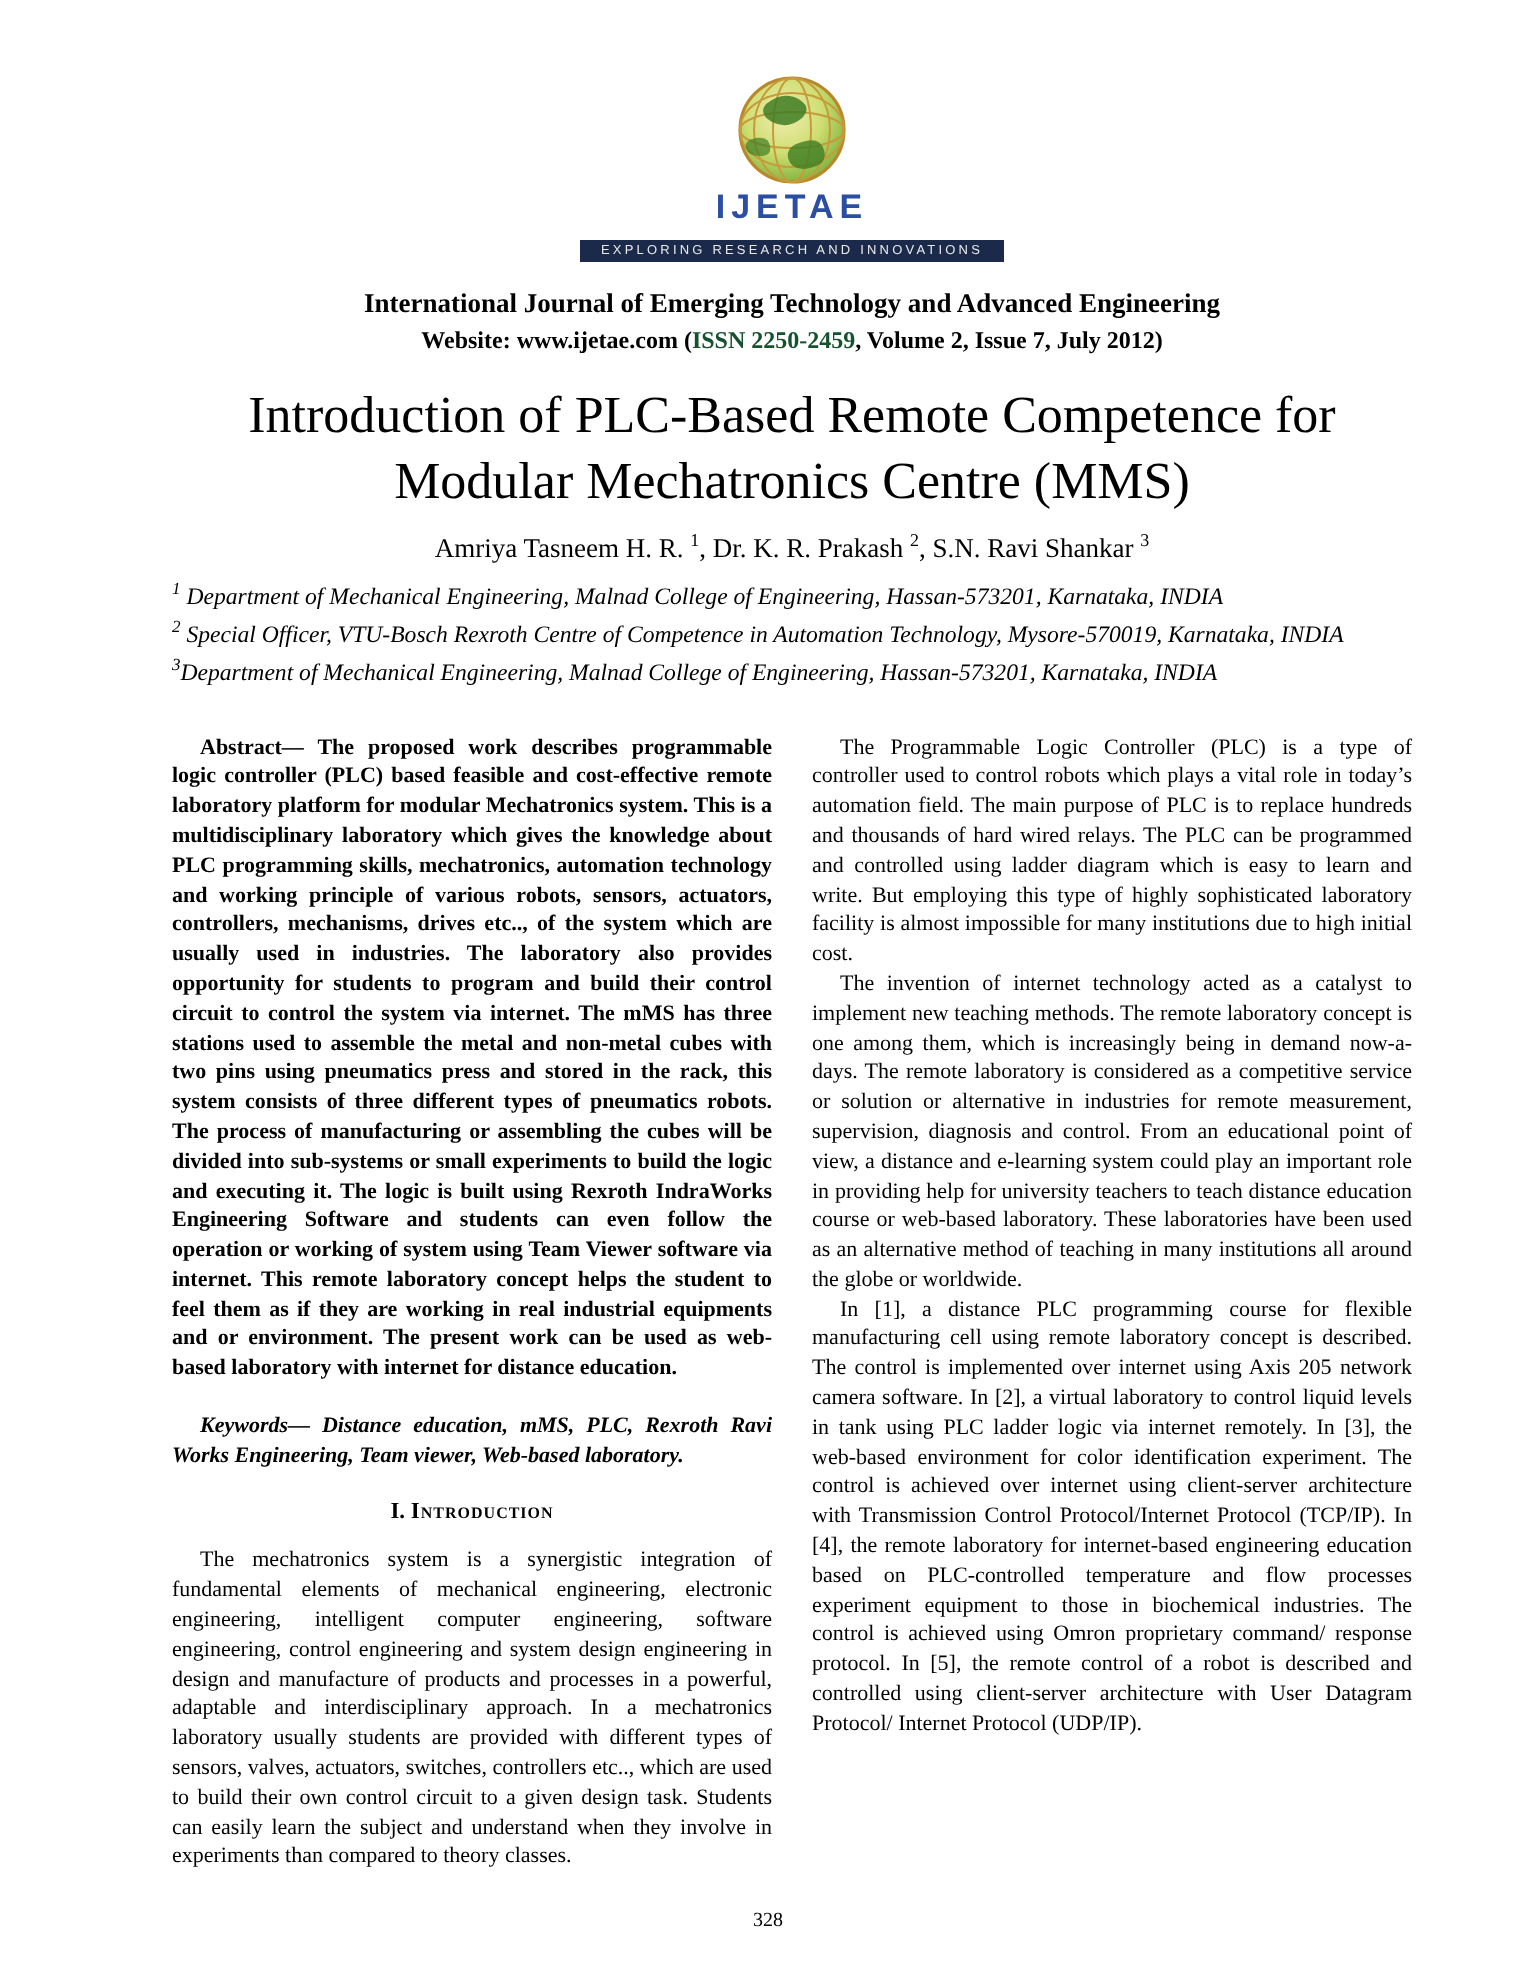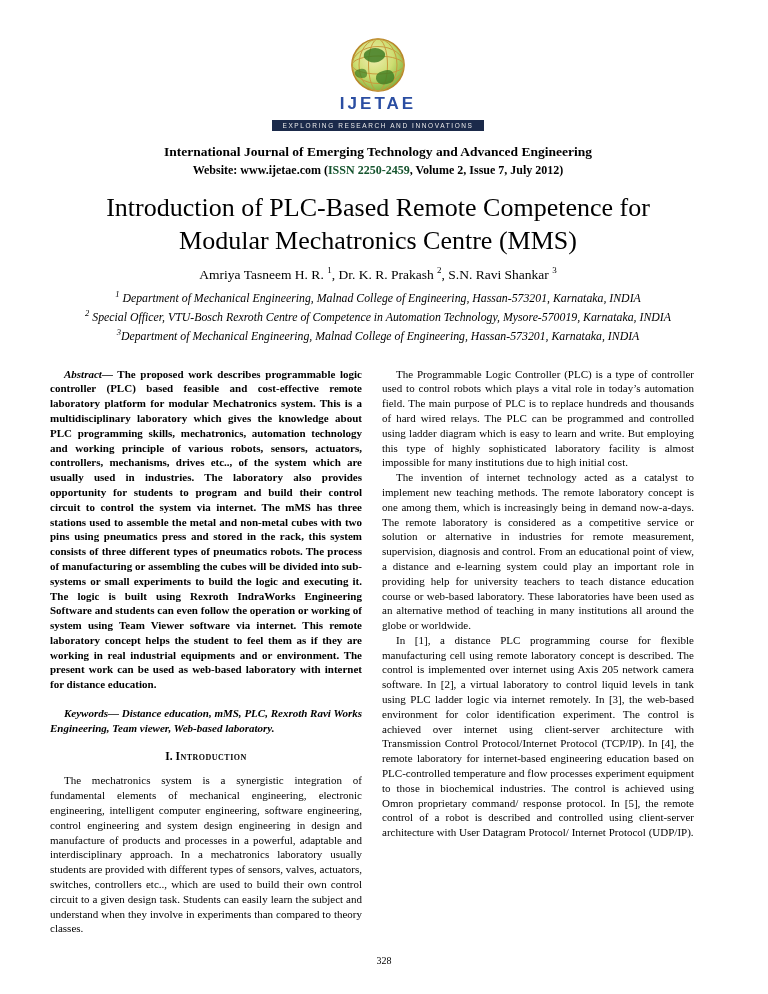--- a/index.html
+++ b/index.html
@@ -7,21 +7,21 @@
   body {
     font-family: "Liberation Serif", serif;
     color: #000000;
   }
   .page {
     width: 768px;
     height: 994px;
     margin: 0 auto;
     background: #ffffff;
     position: relative;
-    padding: 36px 62px 0 50px;
+    padding: 36px 62px 0 86px;
     overflow: hidden;
   }
 
   
   .header { text-align: center; }
   .logo-block { display: inline-block; text-align: center; margin-bottom: 6px; }
   .logo-globe { display: block; margin: 0 auto; }
   .logo-wordmark {
     font-family: "Liberation Sans", sans-serif;
     font-weight: bold;
@@ -61,21 +61,20 @@
     text-align: center;
     margin-top: 14px;
   }
   .authors-line {
     text-align: center;
     font-size: 13.5px;
     margin-top: 8px;
   }
   .authors-line sup { font-size: 9px; }
   .affiliations {
-    text-align: center;
     font-style: italic;
     font-size: 11.8px;
     line-height: 1.45;
     margin-top: 5px;
   }
   .affiliations sup { font-size: 8.5px; font-style: italic; }
 
   
   .body-columns {
     display: flex;
@@ -86,21 +85,21 @@
     width: 312px;
     font-size: 11px;
     line-height: 14.8px;
     text-align: justify;
   }
   .body-para { text-indent: 14px; }
   .abstract-para {
     font-weight: bold;
     text-indent: 14px;
   }
-  .abstract-label { font-style: italic; font-weight: bold; }
+  .abstract-label { font-weight: bold; }
   .keywords-para {
     font-weight: bold;
     font-style: italic;
     text-indent: 14px;
     margin-top: 14px;
   }
   .section-heading {
     font-weight: bold;
     font-size: 11.5px;
     text-align: center;

